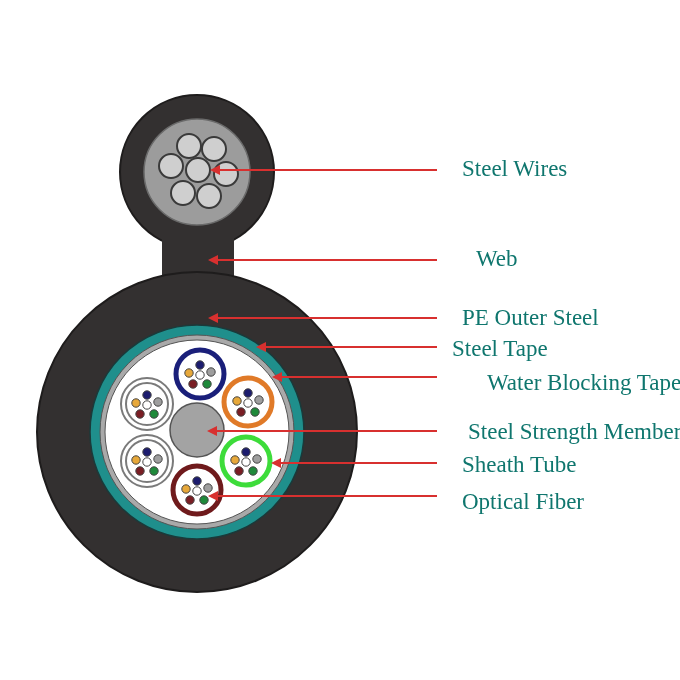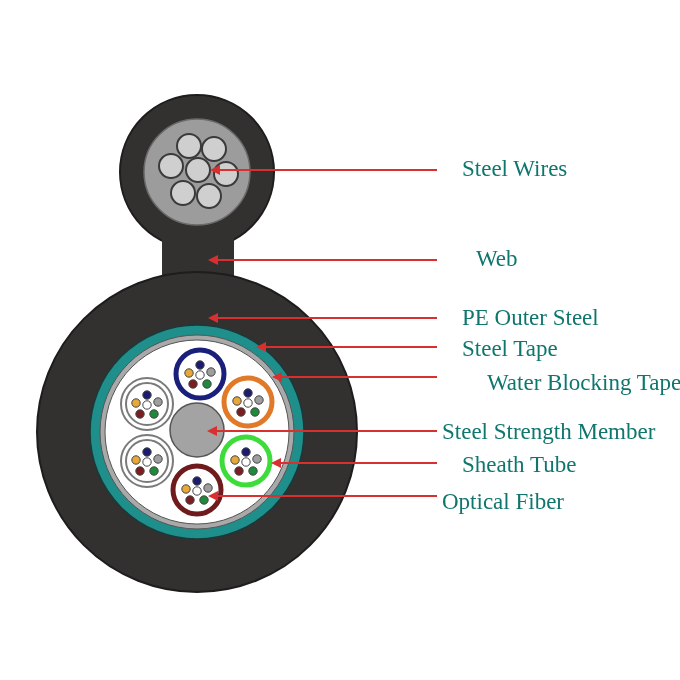--- a/index.html
+++ b/index.html
@@ -114,18 +114,18 @@
       <polygon points="271,463 281,458 281,468" fill="#d8302f"></polygon>
       <line x1="437" y1="496" x2="216" y2="496" stroke="#d8302f" stroke-width="2"></line>
       <polygon points="208,496 218,491 218,501" fill="#d8302f"></polygon>
     </g>
 </svg>
 
 <div id="labels">
     <div class="label" style="left: 462px; top: 159px;">Steel Wires</div>
     <div class="label" style="left: 462px; top: 249px; margin-left: 14px;">Web</div>
     <div class="label" style="left: 462px; top: 308px;">PE Outer Steel</div>
-    <div class="label" style="left: 462px; top: 339px;">Steel Tape</div>
+    <div class="label" style="left: 452px; top: 339px;">Steel Tape</div>
     <div class="label" style="left: 487px; top: 373px;">Water Blocking Tape</div>
-    <div class="label" style="left: 442px; top: 422px;">Steel Strength Member</div>
+    <div class="label" style="left: 468px; top: 422px;">Steel Strength Member</div>
     <div class="label" style="left: 462px; top: 455px;">Sheath Tube</div>
-    <div class="label" style="left: 442px; top: 492px;">Optical Fiber</div>
+    <div class="label" style="left: 462px; top: 492px;">Optical Fiber</div>
   </div>
 
 </body></html>

